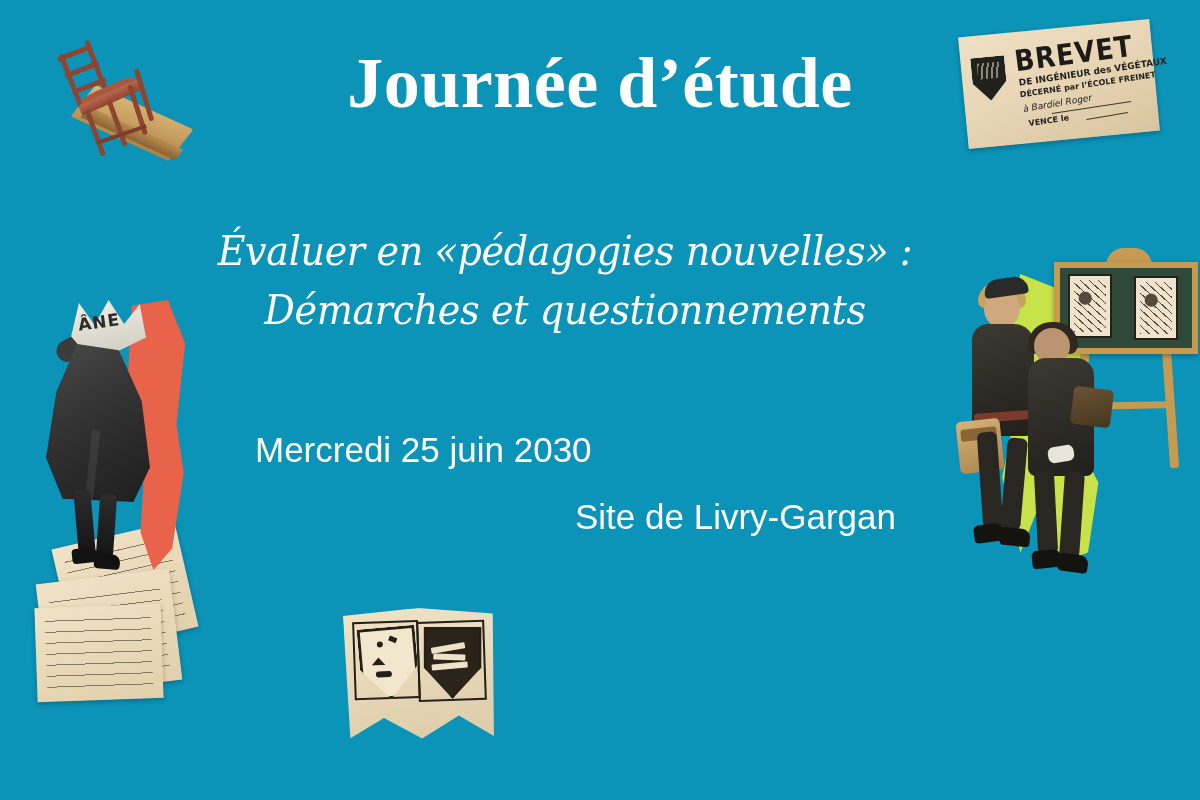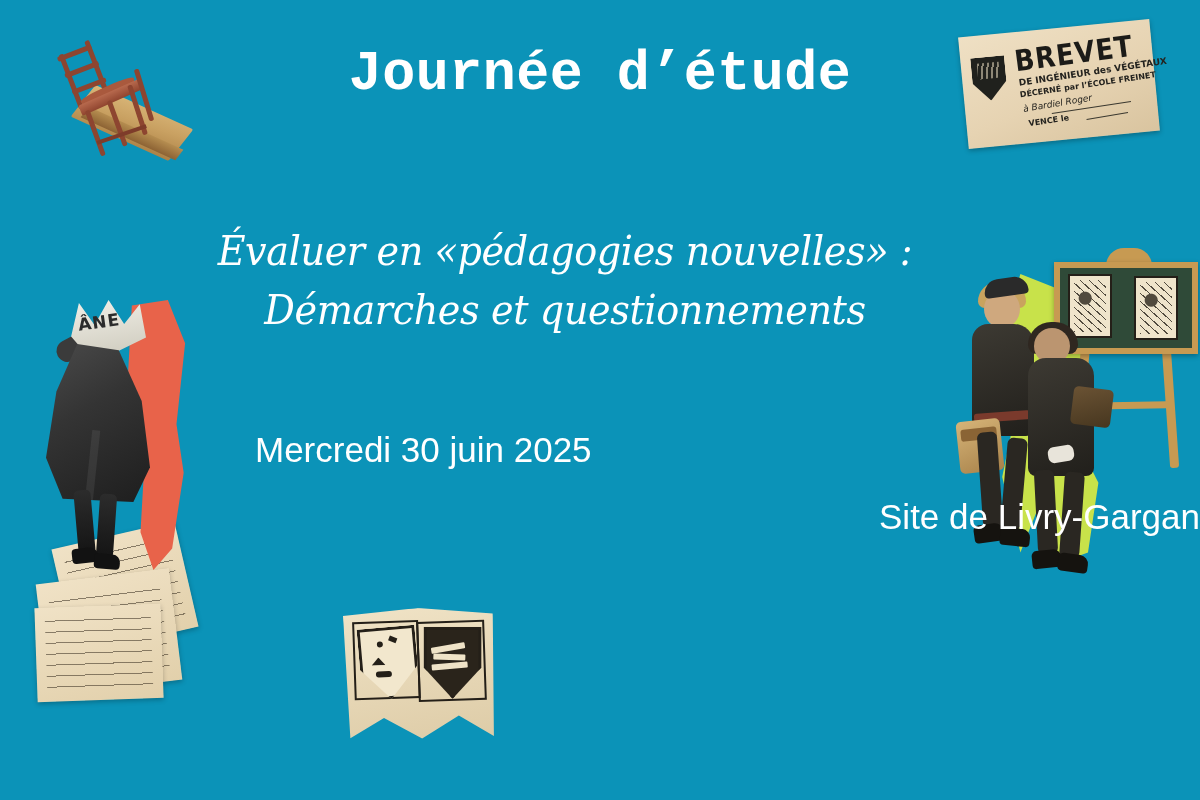--- a/index.html
+++ b/index.html
@@ -19,23 +19,23 @@
   }
 
   
   .poster-title {
     position: absolute;
     left: 0;
     top: 46px;
     width: 1200px;
     text-align: center;
     color: #ffffff;
-    font-family: Liberation Mono, monospace;
+    font-family: Liberation Serif, serif;
     font-weight: bold;
-    font-size: 55px;
+    font-size: 72px;
     letter-spacing: 0.5px;
     line-height: 1.05;
     white-space: nowrap;
     z-index: 40;
   }
 
   .subtitle-block {
     position: absolute;
     left: 150px;
     top: 222px;
@@ -63,21 +63,21 @@
     width: 1200px;
     z-index: 40;
     color: #ffffff;
     font-family: "Liberation Sans", sans-serif;
     font-size: 35px;
     line-height: 1.0;
   }
   .detail-line { white-space: nowrap; }
   .detail-line.l1 { padding-left: 255px; margin-bottom: 32px; }
   .detail-line.l2 { padding-left: 300px; margin-bottom: 32px; }
-  .detail-line.l3 { padding-left: 575px; text-align: right; }
+  .detail-line.l3 { padding-left: 575px; }
 
   
   .art { position: absolute; }
 
   
   #art-chair { left: 52px; top: 28px; width: 160px; height: 160px; z-index: 12; }
   .desk-top {
     position: absolute; left: 18px; top: 78px;
     width: 124px; height: 34px;
     background: linear-gradient(175deg,#d9b678 0%,#c9a162 45%,#ab8045 100%);
@@ -520,17 +520,17 @@
   </div>
 
   <div class="poster-title">Journée d’étude</div>
 
   <div class="subtitle-block">
     <div class="subtitle-line">Évaluer en «pédagogies nouvelles» :</div>
     <div class="subtitle-line">Démarches et questionnements</div>
   </div>
 
   <div class="details-block">
-    <div class="detail-line l1">Mercredi 30 juin 2025</div>
+    <div class="detail-line l1">Mercredi 25 juin 2030</div>
     <div class="detail-line l3">Site de Livry-Gargan</div>
   </div>
 
 </div>
 
 </body></html>

